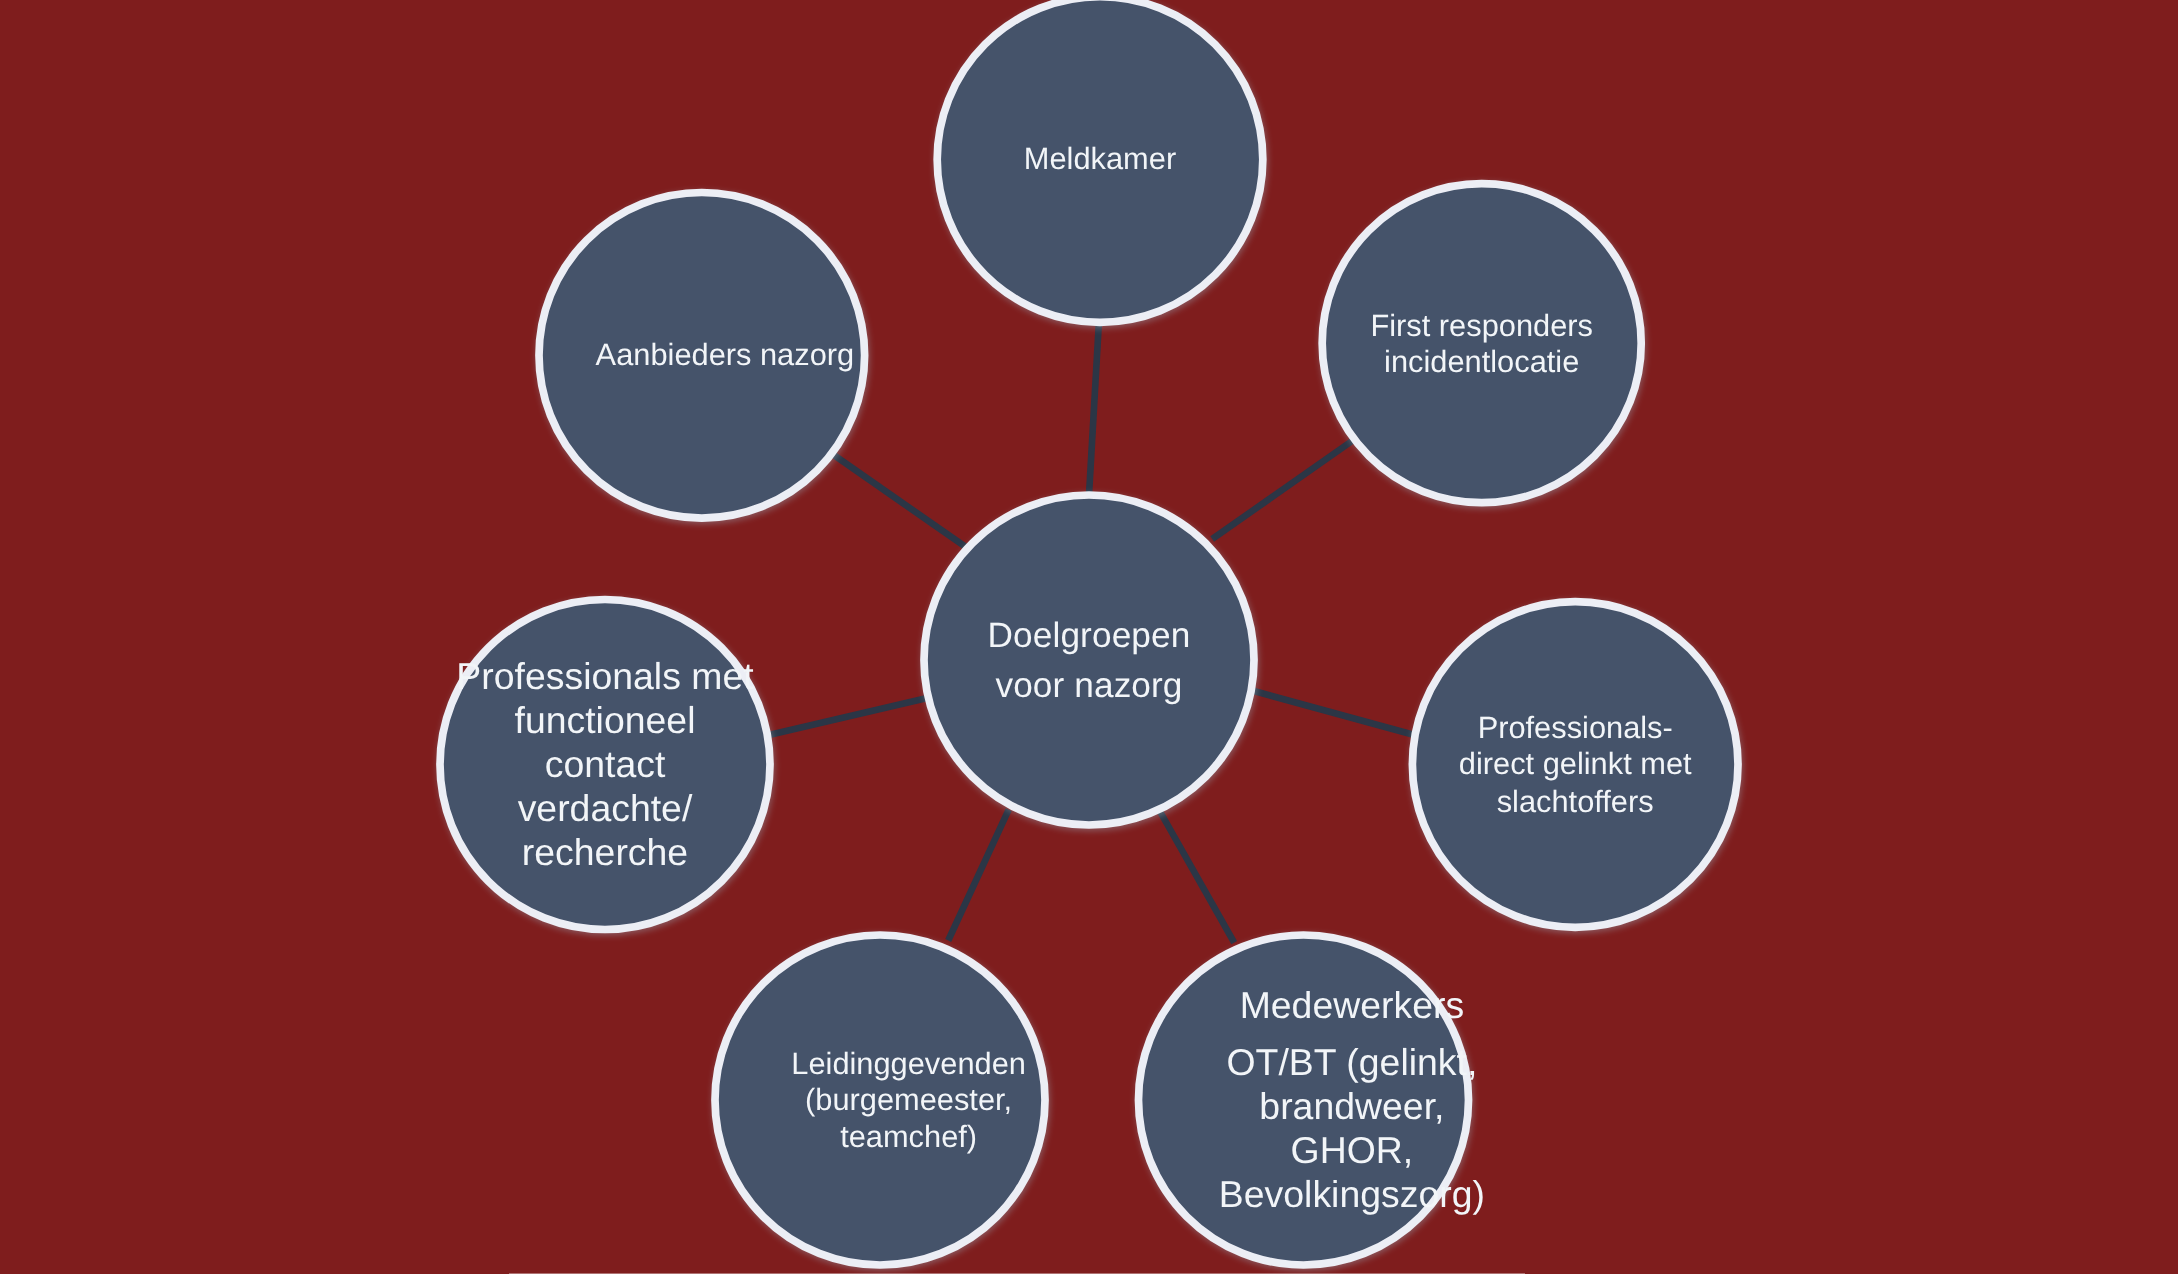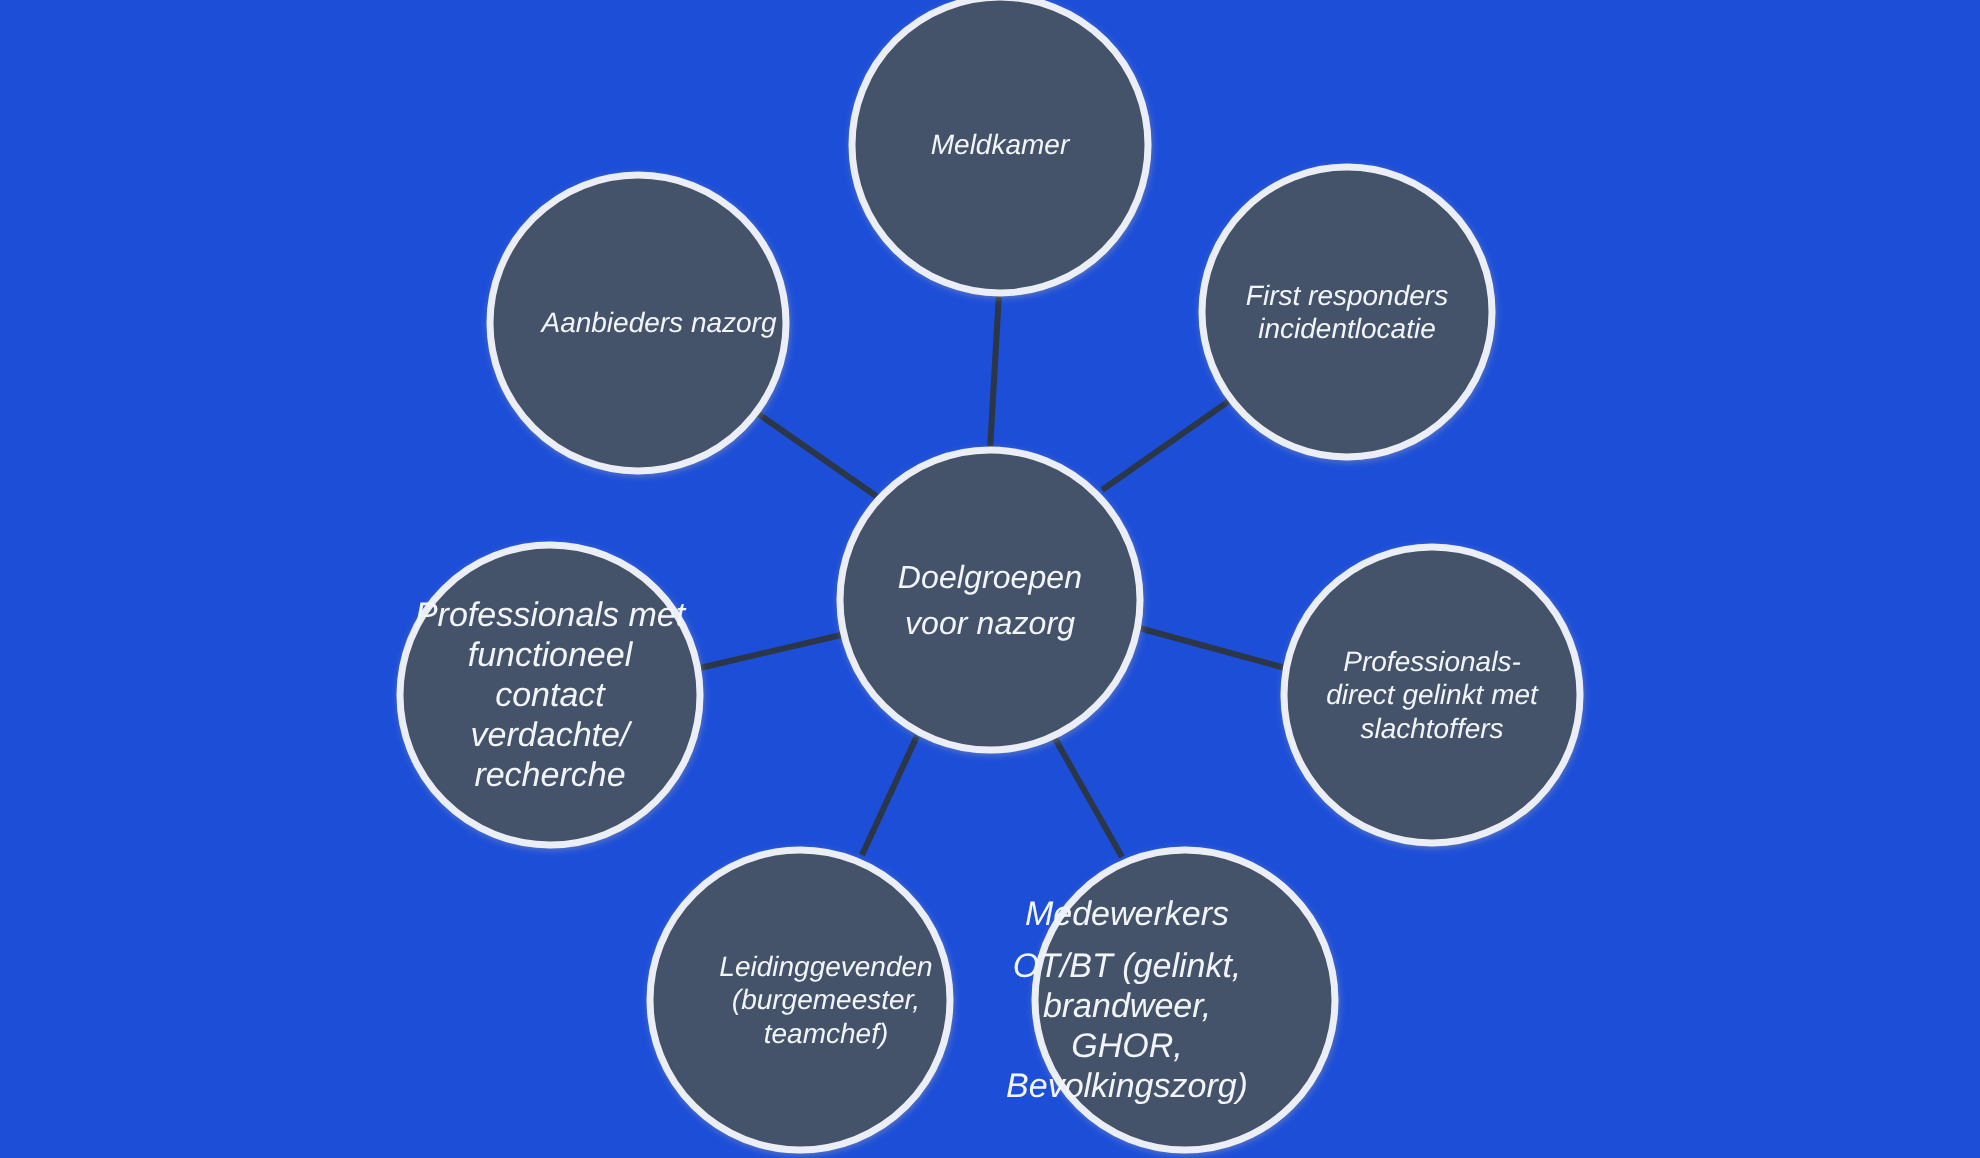--- a/index.html
+++ b/index.html
@@ -7,23 +7,22 @@
     padding: 0;
     background: #ffffff;
   }
   body {
     font-family: "Liberation Sans", sans-serif;
   }
   #canvas {
     position: relative;
     width: 1980px;
     height: 1158px;
-    background: #1d4ed8;
+    background: #7f1d1d;
     overflow: hidden;
-    font-style: italic;
   }
   #diagram-svg {
     position: absolute;
     left: 0;
     top: 0;
     width: 1980px;
     height: 1158px;
   }
   .node-label-layer {
     position: absolute;
@@ -108,21 +107,21 @@
       <span class="line">Professionals-</span>
       <span class="line">direct gelinkt met</span>
       <span class="line">slachtoffers</span>
     </div>
 
     <div class="node-label satellite-label" style="left:1202px; top:167px; width:290px; height:290px;">
       <span class="line">First responders</span>
       <span class="line">incidentlocatie</span>
     </div>
 
-    <div class="node-label satellite-label small" style="left:977px; top:850px; width:300px; height:300px;">
+    <div class="node-label satellite-label small" style="left:1079px; top:850px; width:300px; height:300px;">
       <span class="line spaced-first">Medewerkers</span>
       <span class="line">OT/BT (gelinkt,</span>
       <span class="line">brandweer,</span>
       <span class="line">GHOR,</span>
       <span class="line">Bevolkingszorg)</span>
     </div>
 
     <div class="node-label satellite-label" style="left:676px; top:850px; width:300px; height:300px;">
       <span class="line">Leidinggevenden</span>
       <span class="line">(burgemeester,</span>

